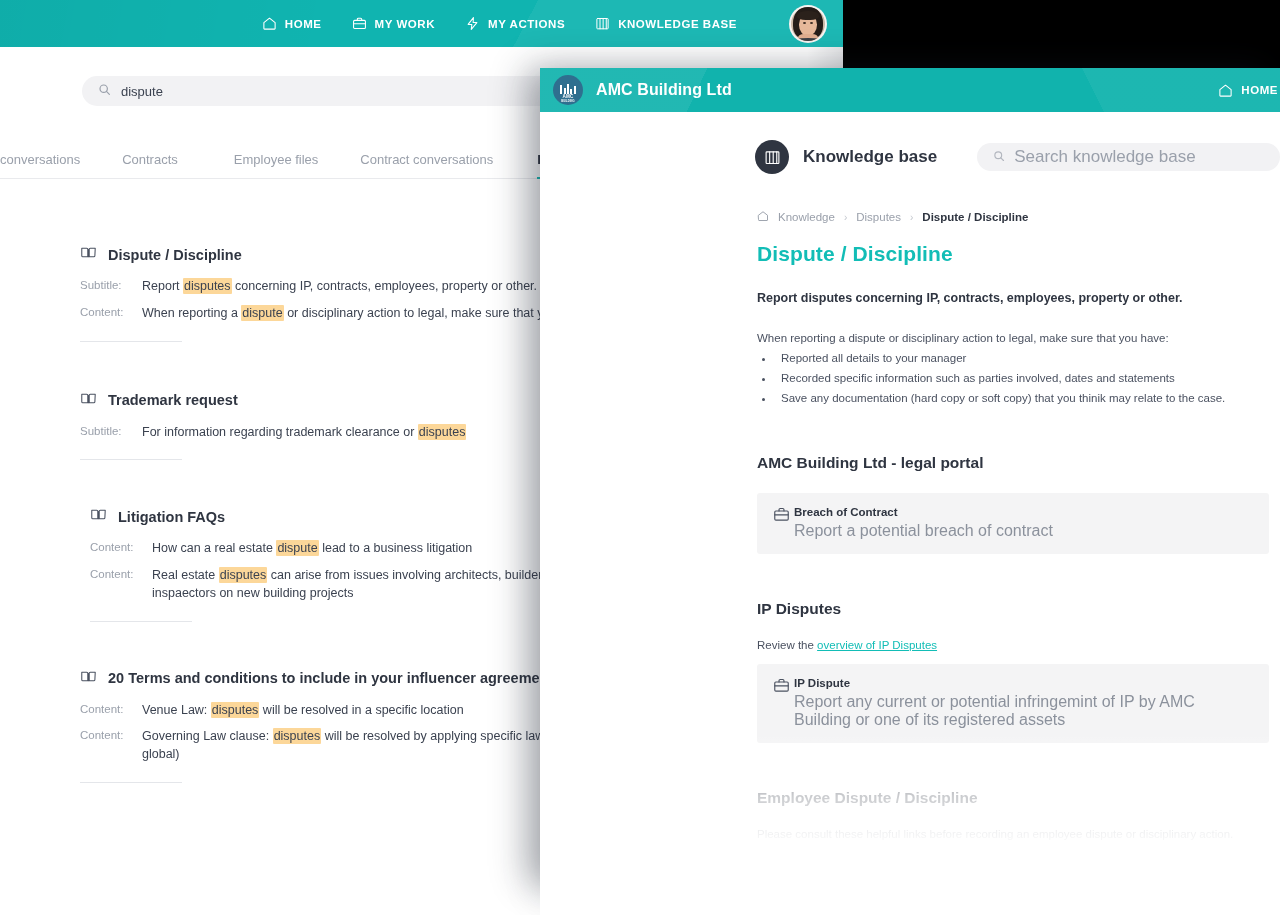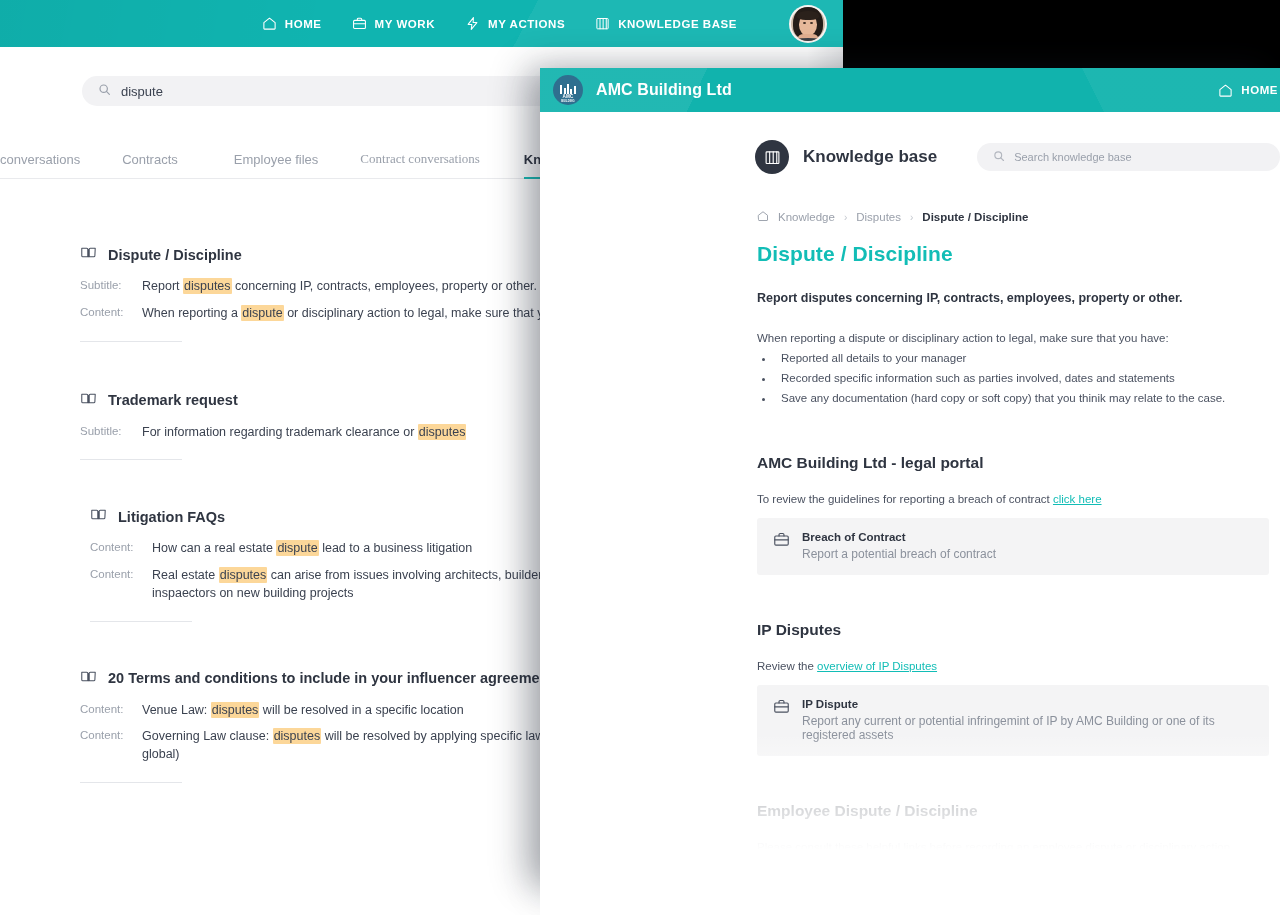--- a/index.html
+++ b/index.html
@@ -181,21 +181,21 @@
   }
   .kb-title {
     margin-left:14px; font-size:17px; font-weight:700; color:#2f3541;
     white-space:nowrap;
   }
   .kb-search {
     margin-left:40px; width:340px; height:28px; background:#f2f2f4;
     border-radius:14px; display:flex; align-items:center; gap:9px;
     padding-left:16px;
   }
-  .kb-search .ph { font-size:11px; color:#9aa0ab; }
+  .kb-search .ph { font-size:17px; color:#9aa0ab; }
   .crumbs {
     position:absolute; left:217px; top:96px; display:flex; align-items:center; gap:9px;
   }
   .crumb { font-size:11.5px; color:#9aa0ab; cursor:pointer; white-space:nowrap; }
   .crumb.current { color:#2f3541; font-weight:700; cursor:default; }
   .crumb-sep { font-size:10px; color:#c3c7ce; }
 
   .doc { position:absolute; left:217px; top:130px; width:512px; }
   .doc h1 {
     font-size:21px; font-weight:700; color:#12bdb6; letter-spacing:0.1px;
@@ -211,24 +211,24 @@
     padding-left:6px;
   }
   .doc h2 {
     font-size:15.5px; font-weight:700; color:#2f3541; margin-top:46px; margin-bottom:21px;
   }
   .doc h2.indent { }
   .doc p.line { font-size:11.5px; color:#4a5160; margin-bottom:13px; }
   .doc a.link { color:#12bdb6; text-decoration:underline; cursor:pointer; }
   .card {
     background:#f4f4f5; border-radius:3px; padding:13px 16px 14px 16px;
-    display:flex; align-items:flex-start; gap:12px;
+    display:flex; align-items:flex-start; gap:4px;
   }
   .card .cardtxt .t { font-size:11.5px; font-weight:700; color:#2f3541; margin-bottom:4px; }
-  .card .cardtxt .s { font-size:12px; color:#8b919c; }
+  .card .cardtxt .s { font-size:16px; color:#8b919c; }
   .doc ul.links { margin-top:7px; }
   .doc ul.links li { line-height:1.72; }
   .doc ul.links li a { color:#8fd9d6; text-decoration:underline; cursor:pointer; font-size:11.5px; }
 
   .fade-bottom {
     position:absolute; left:0; right:0; bottom:0; height:150px;
     background:linear-gradient(to bottom, rgba(255,255,255,0) 0%, rgba(255,255,255,0.75) 42%, #ffffff 78%);
     pointer-events:none;
   }
   .front-window-bottom-white {
@@ -307,21 +307,21 @@
           </svg>
         </span>
         <span class="txt">dispute</span>
       </div>
     </div>
 
     <div class="back-tabs">
       <div class="tab" style="margin-left:-8px; margin-right:42px;"><span>r conversations</span></div>
       <div class="tab" style="margin-right:56px;"><span>Contracts</span></div>
       <div class="tab" style="margin-right:42px;"><span>Employee files</span></div>
-      <div class="tab" style="margin-right:44px;font-family:Liberation Serif, serif;"><span>Contract conversations</span></div>
+      <div class="tab" style="margin-right:44px;"><span>Contract conversations</span></div>
       <div class="tab active" style="margin-right:44px;"><span>Knowledge</span></div>
       <div class="tab"><span>Knowl</span></div>
     </div>
 
     <div class="results">
 
       <div class="result" style="padding-top:65px;">
         <div class="result-head">
           <span class="book-icon">
             <svg width="17" height="17" viewBox="0 0 24 24" fill="none" stroke="#4a5160" stroke-width="1.5" stroke-linecap="round" stroke-linejoin="round">
@@ -475,21 +475,20 @@
         <h1>Dispute / Discipline</h1>
         <div class="lead">Report disputes concerning IP, contracts, employees, property or other.</div>
         <p class="intro">When reporting a dispute or disciplinary action to legal, make sure that you have:</p>
         <ul>
           <li>Reported all details to your manager</li>
           <li>Recorded specific information such as parties involved, dates and statements</li>
           <li>Save any documentation (hard copy or soft copy) that you thinik may relate to the case.</li>
         </ul>
 
         <h2 class="indent">AMC Building Ltd - legal portal</h2>
-        <p class="line"><span>To review the guidelines for reporting a breach of contract </span><a class="link">click here</a></p>
         <div class="card">
           <span>
             <svg width="17" height="17" viewBox="0 0 24 24" fill="none" stroke="#4a5160" stroke-width="1.6" stroke-linecap="round" stroke-linejoin="round">
               <rect x="2.5" y="7" width="19" height="13" rx="1.6"></rect>
               <path d="M8.5 7V5.2A1.7 1.7 0 0 1 10.2 3.5h3.6A1.7 1.7 0 0 1 15.5 5.2V7"></path>
               <path d="M2.5 12.5h19"></path>
             </svg>
           </span>
           <span class="cardtxt">
             <span class="t" style="display:block">Breach of Contract</span>

